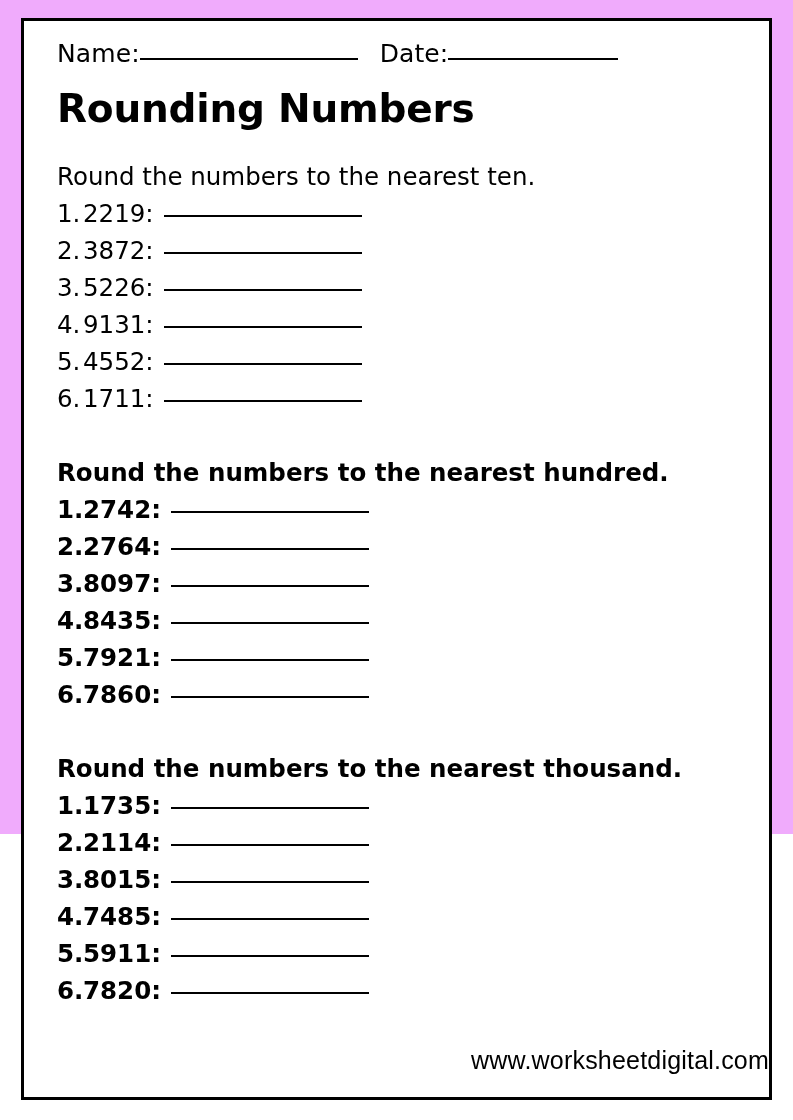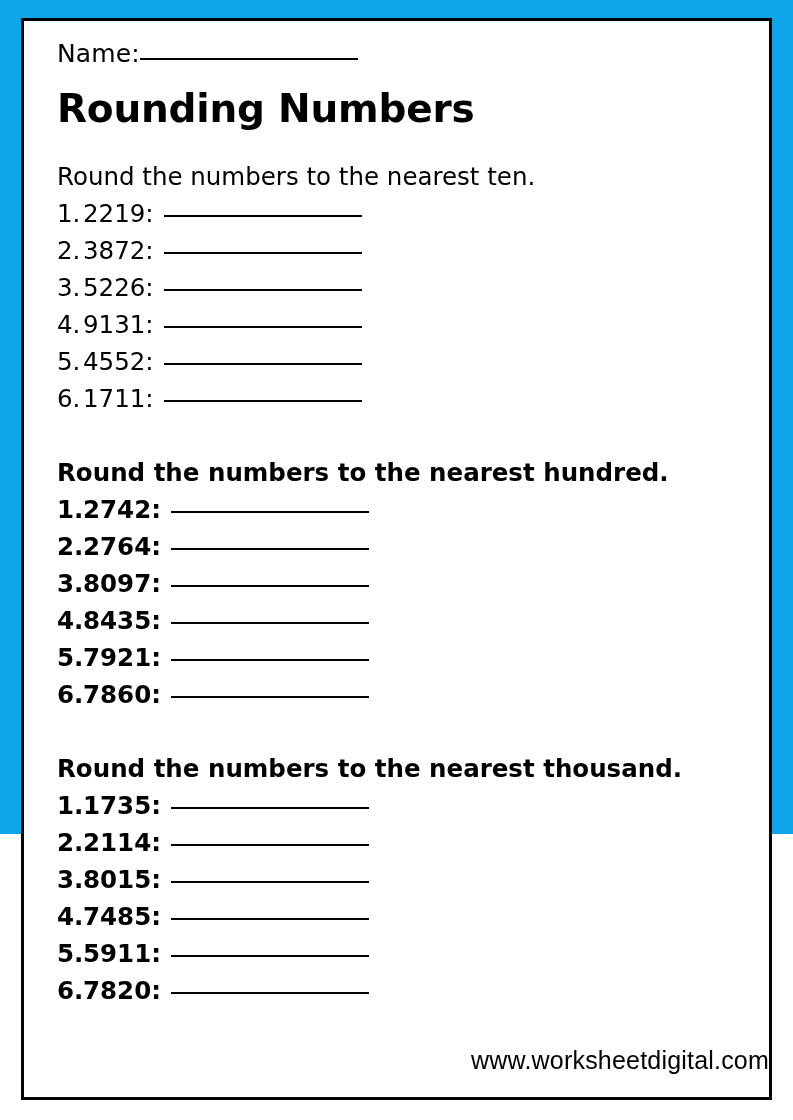--- a/index.html
+++ b/index.html
@@ -12,21 +12,21 @@
     height: 1120px;
     font-family: "DejaVu Sans", sans-serif;
     color: #000000;
     overflow: hidden;
   }
 
   .page {
     position: relative;
     width: 793px;
     height: 834px;
-    background: #0ea5e9;
+    background: #f0abfc;
   }
 
   
   .sheet-frame {
     position: absolute;
     left: 21px;
     top: 18px;
     width: 751px;
     height: 1082px;
     border: 3px solid #000000;
@@ -144,20 +144,24 @@
 <div class="page">
   <div class="sheet-frame">
     <div class="content">
 
       <div class="name-date-row">
         <span class="field">
           <span class="field-label">Name:</span>
           <span class="field-rule rule-name"></span>
         </span>
         <span class="field-gap"></span>
+        <span class="field">
+          <span class="field-label">Date:</span>
+          <span class="field-rule rule-date"></span>
+        </span>
       </div>
 
       <div class="worksheet-title">Rounding Numbers</div>
 
       <div class="section">
         <div class="section-instruction">Round the numbers to the nearest ten.</div>
         <ul class="problem-list">
           <li class="problem-row">
             <span class="problem-index">1.</span>
             <span class="problem-number">2219:</span>

